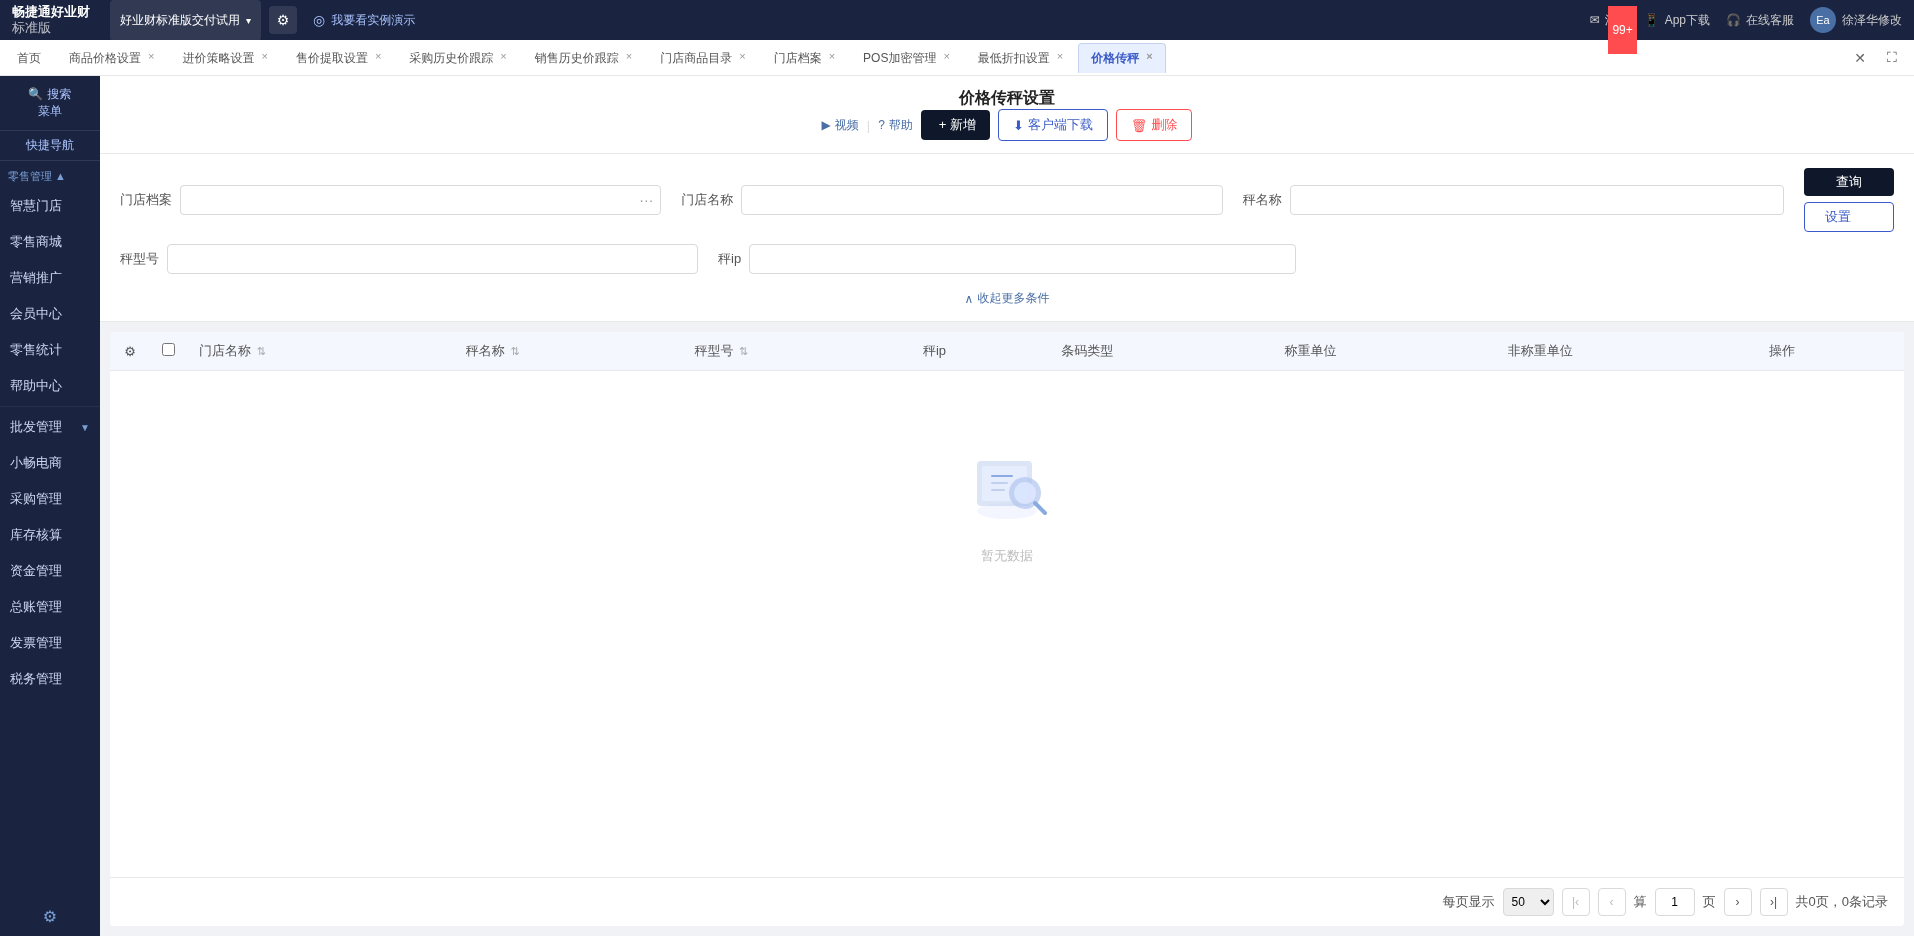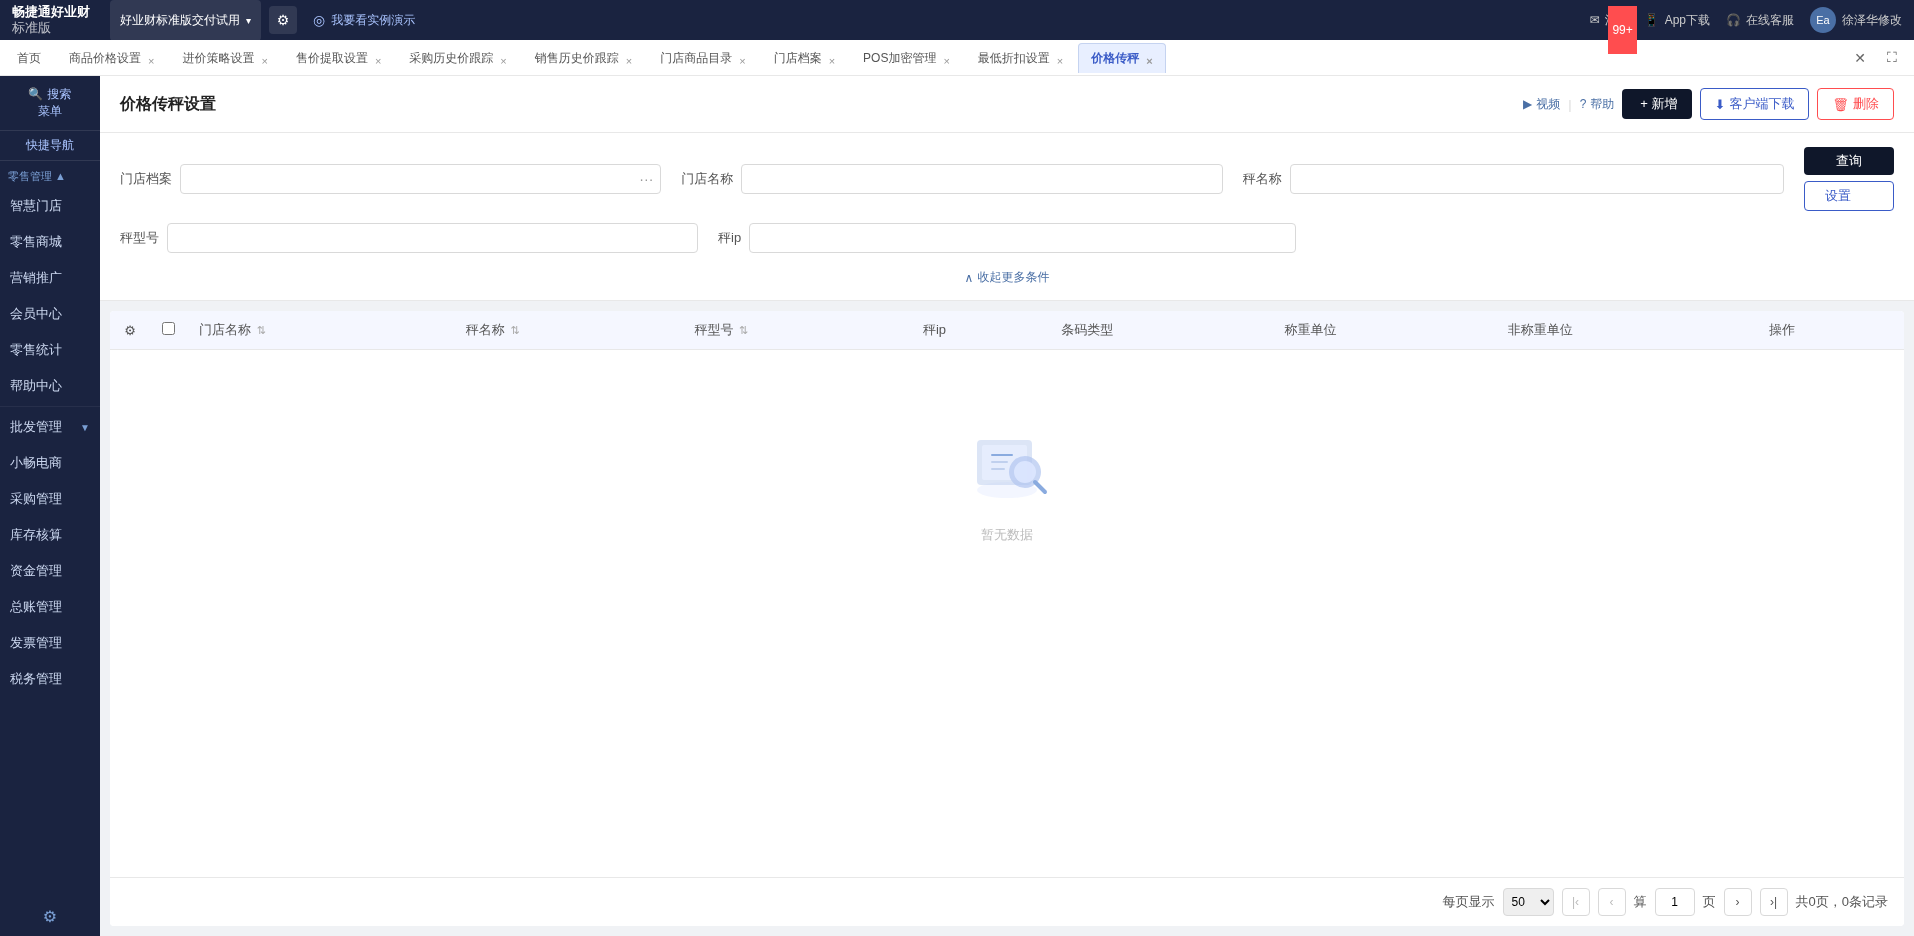--- a/index.html
+++ b/index.html
@@ -17,21 +17,21 @@
     .top-bar-right { margin-left: auto; display: flex; align-items: center; gap: 16px; }
     .top-action { display: flex; align-items: center; gap: 5px; color: #ccc; font-size: 12px; cursor: pointer; position: relative; }
     .badge { background: #ff4d4f; color: #fff; border-radius: 0; font-size: 12px; padding: 17px 4px; position: absolute; top: -6px; right: -8px; }
     .user-area { display: flex; align-items: center; gap: 6px; color: #ccc; font-size: 12px; cursor: pointer; }
     .avatar-circle { width: 26px; height: 26px; border-radius: 50%; background: #4a6fa5; display: flex; align-items: center; justify-content: center; color: #fff; font-size: 11px; }
 
     
     .tab-bar { height: 36px; background: #fff; border-bottom: 1px solid #e8e8e8; display: flex; align-items: center; overflow-x: auto; flex-shrink: 0; padding: 0 4px; gap: 2px; }
     .tab-bar::-webkit-scrollbar { height: 3px; }
     .tab-bar::-webkit-scrollbar-thumb { background: #ccc; }
-    .tab-item { display: flex; align-items: flex-end; gap: 5px; padding: 6px 12px; font-size: 12px; color: #555; cursor: pointer; white-space: nowrap; border-radius: 4px 4px 0 0; border: 1px solid transparent; border-bottom: none; }
+    .tab-item { display: flex; align-items: flex-start; gap: 5px; padding: 6px 12px; font-size: 12px; color: #555; cursor: pointer; white-space: nowrap; border-radius: 4px 4px 0 0; border: 1px solid transparent; border-bottom: none; }
     .tab-item.active { background: #e8efff; color: #3a5bc7; border-color: #c5d3f0; font-weight: bold; }
     .tab-item .close-x { font-size: 11px; color: #999; margin-left: 2px; }
     .tab-controls { margin-left: auto; display: flex; align-items: center; gap: 4px; padding-right: 4px; }
     .tab-ctrl-btn { width: 28px; height: 28px; display: flex; align-items: center; justify-content: center; cursor: pointer; color: #666; font-size: 14px; }
 
     
     .main-layout { display: flex; flex: 1; overflow: hidden; }
 
     
     .sidebar { width: 100px; background: #1a2340; display: flex; flex-direction: column; flex-shrink: 0; overflow-y: auto; }
@@ -42,21 +42,21 @@
     .sidebar-section { color: #7a9fd4; font-size: 11px; padding: 8px 8px 4px; }
     .sidebar-item { display: flex; align-items: center; justify-content: space-between; padding: 9px 10px; color: #ccd8f0; font-size: 13px; cursor: pointer; }
     .sidebar-item.has-arrow { }
     .sidebar-item .arrow { font-size: 10px; color: #7a9fd4; }
     .sidebar-divider { height: 1px; background: rgba(255,255,255,0.06); margin: 2px 0; }
     .sidebar-bottom { margin-top: auto; padding: 10px; display: flex; justify-content: center; }
     .sidebar-gear { color: #7a9fd4; font-size: 16px; cursor: pointer; }
 
     
     .content { flex: 1; display: flex; flex-direction: column; overflow: hidden; background: #f0f2f5; }
-    .page-header { background: #fff; padding: 12px 20px; display: flex; align-items: center; justify-content: space-between; border-bottom: 1px solid #e8e8e8; flex-shrink: 0; }
+    .page-header { background: #fff; padding: 12px 20px; display: flex; align-items: center; border-bottom: 1px solid #e8e8e8; flex-shrink: 0; flex-direction: column; }
     .page-title { font-size: 16px; font-weight: bold; color: #222; }
     .page-actions { display: flex; align-items: center; gap: 8px; }
     .btn-video, .btn-help { display: flex; align-items: center; gap: 4px; font-size: 12px; color: #4a6fa5; cursor: pointer; }
     .separator { color: #ddd; }
     .btn-primary { background: #0f172a; color: #fff; border: none; border-radius: 4px; padding: 6px 14px; font-size: 13px; cursor: pointer; display: flex; align-items: center; gap: 4px; }
     .btn-download { background: #fff; color: #3a5bc7; border: 1px solid #3a5bc7; border-radius: 4px; padding: 6px 14px; font-size: 13px; cursor: pointer; display: flex; align-items: center; gap: 4px; }
     .btn-delete { background: #fff; color: #ff4d4f; border: 1px solid #ff4d4f; border-radius: 4px; padding: 6px 14px; font-size: 13px; cursor: pointer; display: flex; align-items: center; gap: 4px; }
 
     
     .filter-area { background: #fff; padding: 14px 20px 10px; border-bottom: 1px solid #e8e8e8; flex-shrink: 0; }

